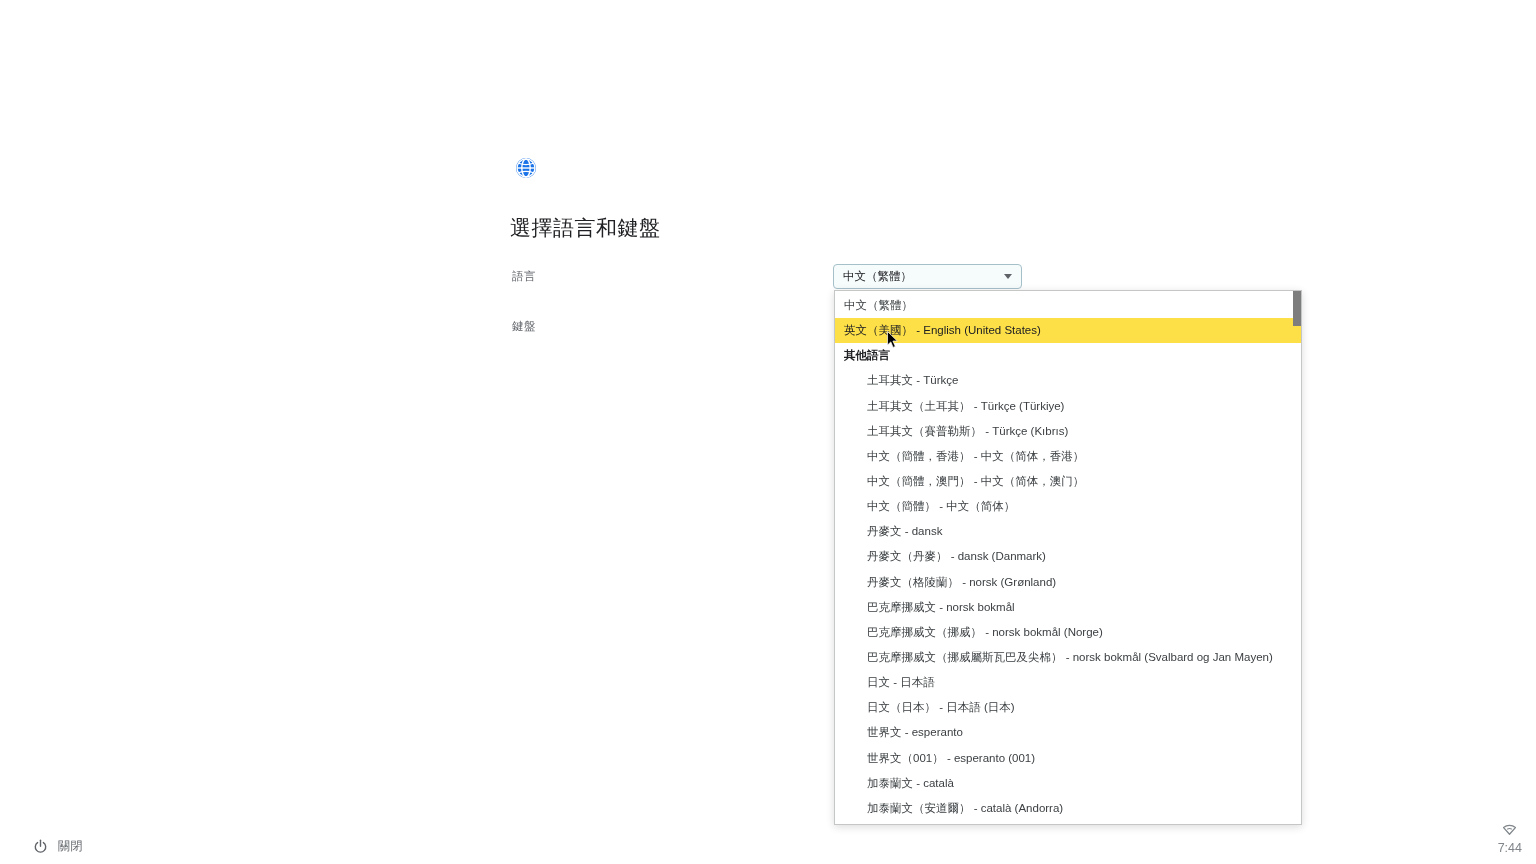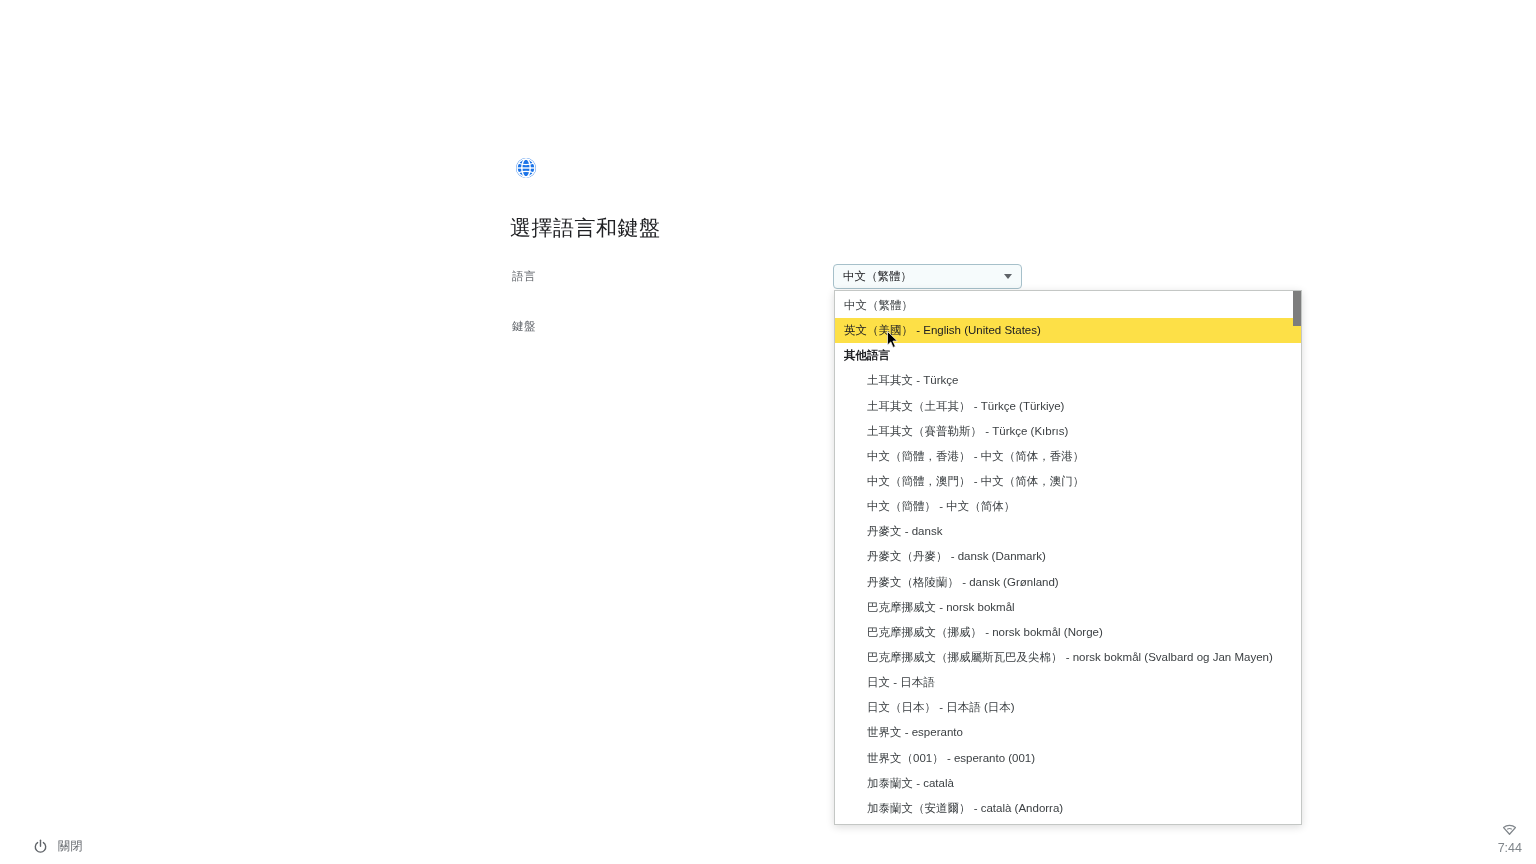--- a/index.html
+++ b/index.html
@@ -112,21 +112,21 @@
   <div class="dd-row selected">英文（美國） - English (United States)</div>
   <div class="dd-row group-header">其他語言</div>
   <div class="dd-row sub">土耳其文 - Türkçe</div>
   <div class="dd-row sub">土耳其文（土耳其） - Türkçe (Türkiye)</div>
   <div class="dd-row sub">土耳其文（賽普勒斯） - Türkçe (Kıbrıs)</div>
   <div class="dd-row sub">中文（簡體，香港） - 中文（简体，香港）</div>
   <div class="dd-row sub">中文（簡體，澳門） - 中文（简体，澳门）</div>
   <div class="dd-row sub">中文（簡體） - 中文（简体）</div>
   <div class="dd-row sub">丹麥文 - dansk</div>
   <div class="dd-row sub">丹麥文（丹麥） - dansk (Danmark)</div>
-  <div class="dd-row sub">丹麥文（格陵蘭） - dansk (Grønland)</div>
+  <div class="dd-row sub">丹麥文（格陵蘭） - norsk (Grønland)</div>
   <div class="dd-row sub">巴克摩挪威文 - norsk bokmål</div>
   <div class="dd-row sub">巴克摩挪威文（挪威） - norsk bokmål (Norge)</div>
   <div class="dd-row sub">巴克摩挪威文（挪威屬斯瓦巴及尖棉） - norsk bokmål (Svalbard og Jan Mayen)</div>
   <div class="dd-row sub">日文 - 日本語</div>
   <div class="dd-row sub">日文（日本） - 日本語 (日本)</div>
   <div class="dd-row sub">世界文 - esperanto</div>
   <div class="dd-row sub">世界文（001） - esperanto (001)</div>
   <div class="dd-row sub">加泰蘭文 - català</div>
   <div class="dd-row sub">加泰蘭文（安道爾） - català (Andorra)</div>
   <div id="scroll-thumb"></div>

